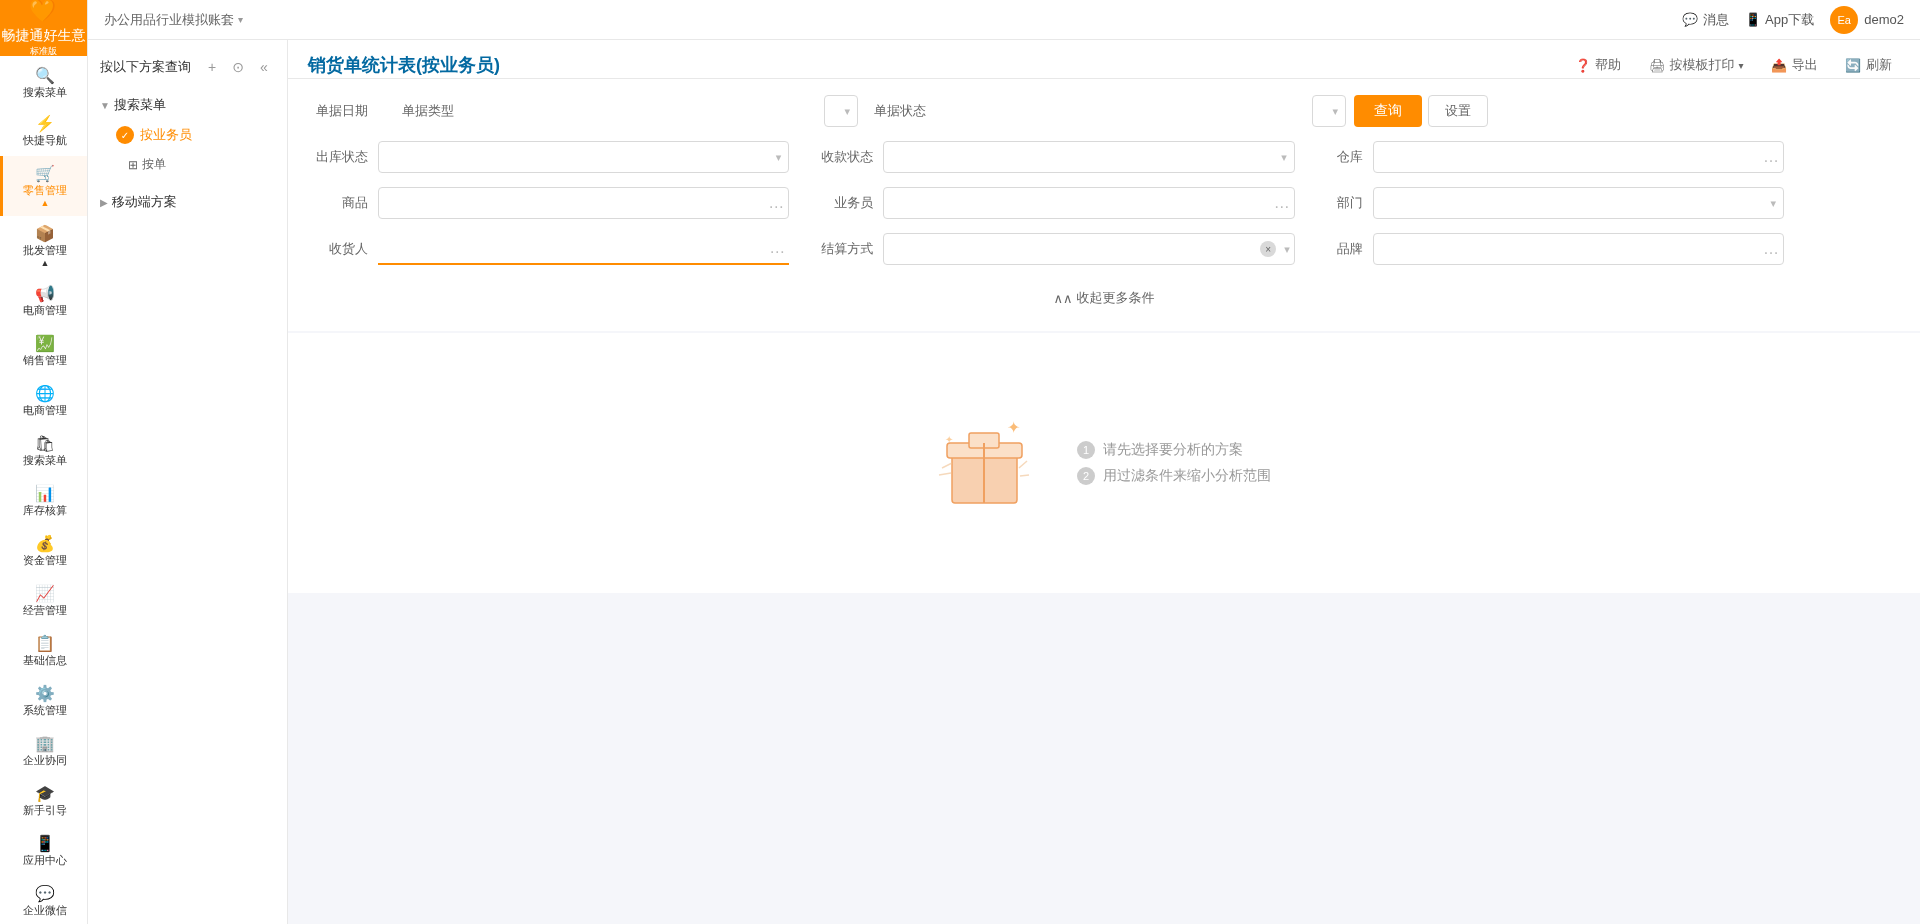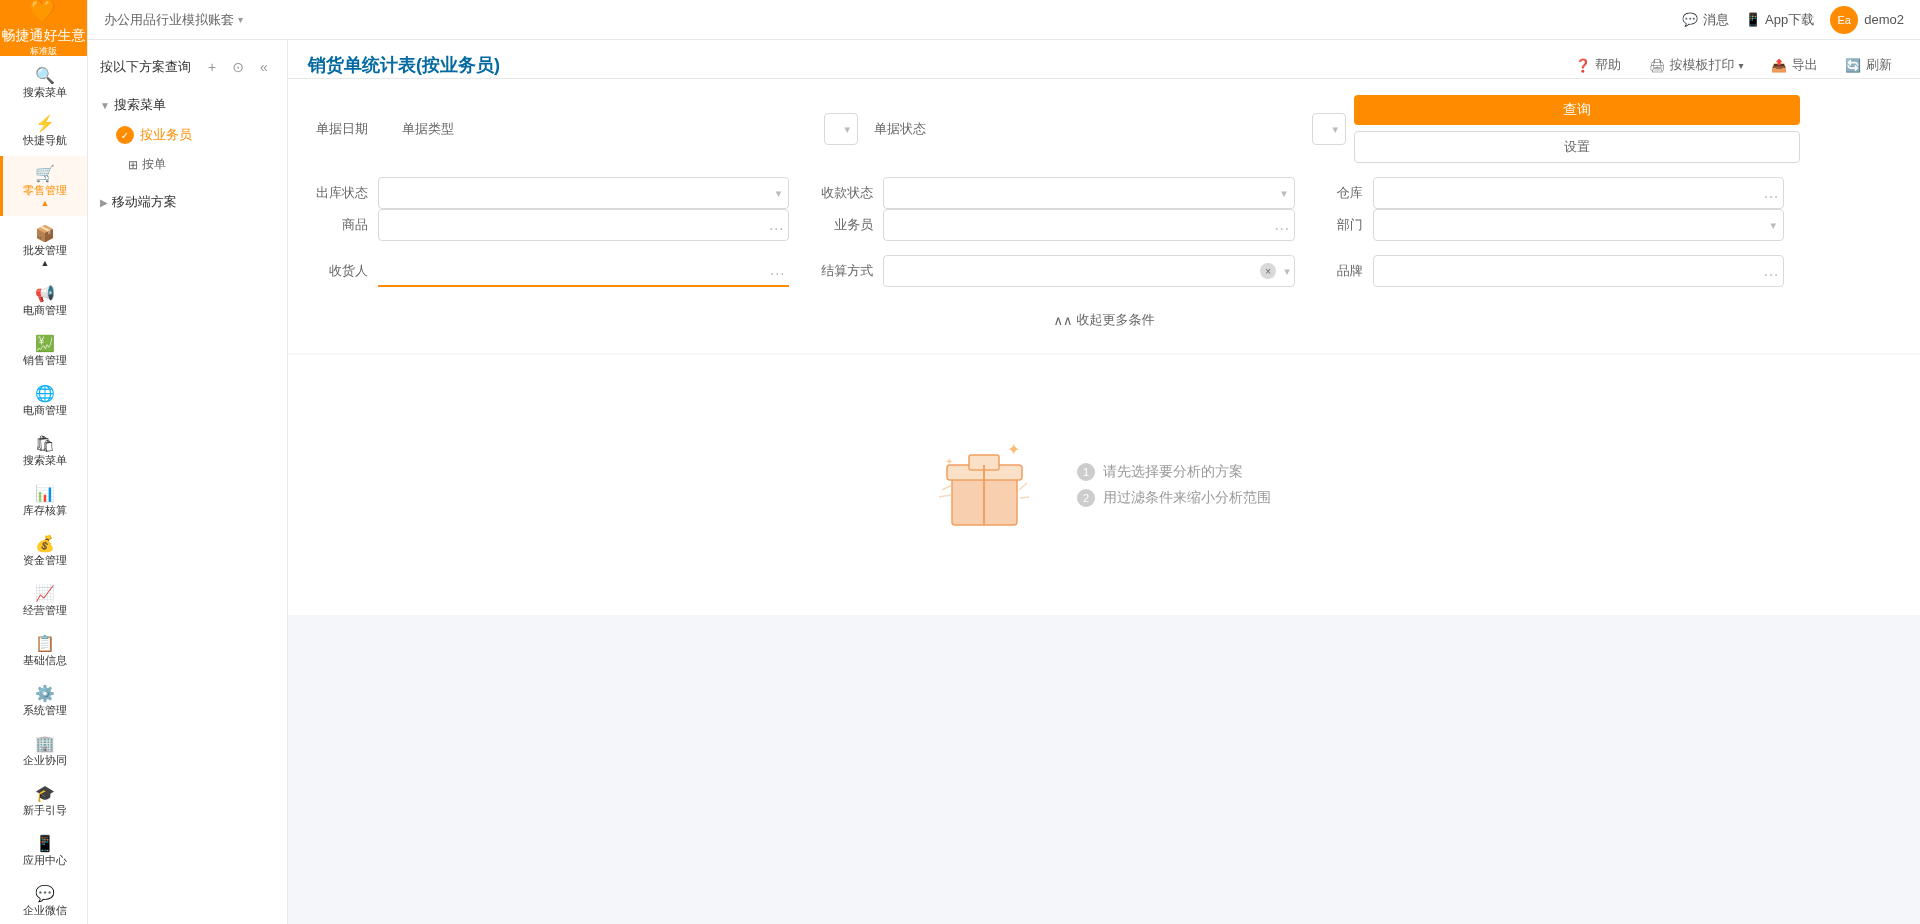--- a/index.html
+++ b/index.html
@@ -569,27 +569,27 @@
             <span>单据状态</span>
           </div>
 
           <div style="position:relative;margin:0 8px 0 0;">
             <select style="width:100%;height:32px;border:1px solid #d9d9d9;border-radius:4px;padding:0 24px 0 8px;font-size:13px;appearance:none;background:white;cursor:pointer;">
               <option></option>
             </select>
             <span style="position:absolute;right:8px;top:50%;transform:translateY(-50%);color:#bbb;font-size:11px;pointer-events:none;">▾</span>
           </div>
 
-          <div style="display:flex;flex-direction:column;gap:6px;">
+          <div style="display:flex;flex-direction:row;gap:6px;">
             <button class="btn-primary">查询</button>
             <button class="btn-secondary">设置</button>
           </div>
         </div>
 
-        <div style="display:grid;grid-template-columns:auto 1fr auto 1fr auto 1fr;align-items:center;gap:0;margin-right:108px;">
+        <div style="display:grid;grid-template-columns:auto 1fr auto 1fr auto 1fr;align-items:center;margin-bottom:14px;gap:0;margin-right:108px;">
           <div class="filter-label">
             <span>出库状态</span>
           </div>
           <div style="position:relative;margin-right:8px;">
             <select style="width:100%;height:32px;border:1px solid #d9d9d9;border-radius:4px;padding:0 24px 0 8px;font-size:13px;appearance:none;background:white;">
               <option></option>
             </select>
             <span style="position:absolute;right:8px;top:50%;transform:translateY(-50%);color:#bbb;font-size:11px;pointer-events:none;">▾</span>
           </div>
           <div class="filter-label" style="margin-left:16px;">

